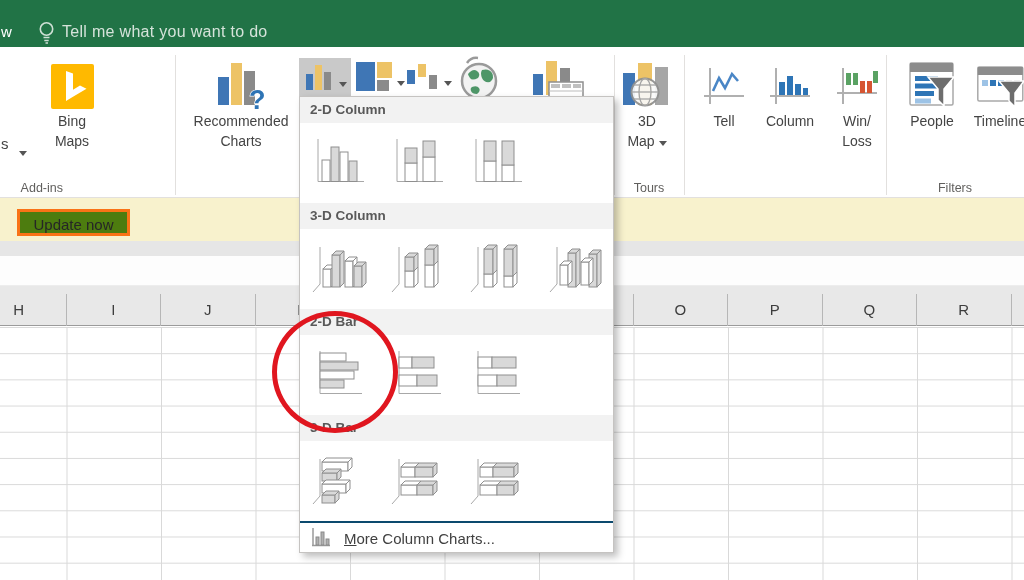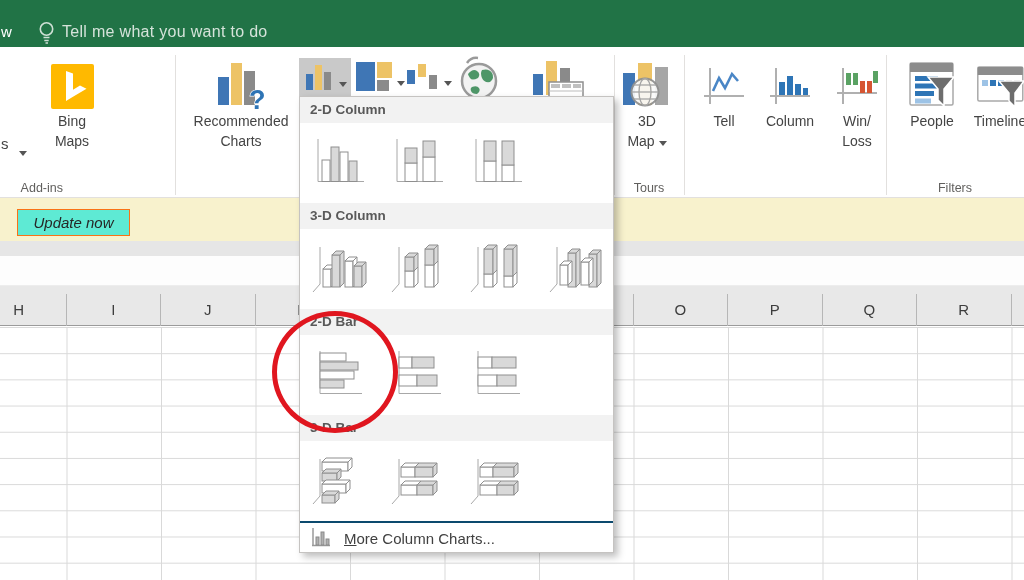--- a/index.html
+++ b/index.html
@@ -21,22 +21,22 @@
   .ricon { height:50px; display:flex; align-items:center; justify-content:center; }
   .rlabel { font-size:14px; color:#444; line-height:20px; white-space:nowrap;text-align:right; }
   .caretwrap { display:inline-block; margin-left:4px; }
   .minibtn { position:absolute; }
   .pressed { background:#c9c9c9; }
   .addin-partial { position:absolute; left:1px; top:88px; font-size:15px; color:#444; }
   .addin-caret { position:absolute; left:19px; top:95px; }
 
   
   .notif { position:absolute; left:0; top:198px; width:1024px; height:43px; background:#f8f2cd; }
-  .updbtn { position:absolute; left:17px; top:11px; width:113px; height:27px; background:#5eead4;
-            border:1px solid #f97316; font-size:15px; color:#262626; text-align:center; line-height:25px;font-style:italic; }
+  .updbtn { position:absolute; left:17px; top:11px; width:113px; height:27px; background:#4d7c0f;
+            border:3px solid #f97316; font-size:15px; color:#262626; text-align:center; line-height:25px; }
 
   
   .strip1 { position:absolute; left:0; top:241px; width:1024px; height:15px; background:#e6e6e6; }
   .strip2 { position:absolute; left:0; top:256px; width:1024px; height:30px; background:#fdfdfd; border-bottom:1px solid #ededed; }
 
   
   .headband { position:absolute; left:0; top:286px; width:1024px; height:40px; background:#e8e8e8; border-bottom:1px solid #9b9b9b; }
   .colheads { position:absolute; left:0; top:294px; width:1024px; height:32px; }
   .colcell { position:absolute; top:0; height:32px; border-right:1px solid #b6b6b6; text-align:center;
              line-height:32px; font-size:15px; color:#3d3d3d; }

